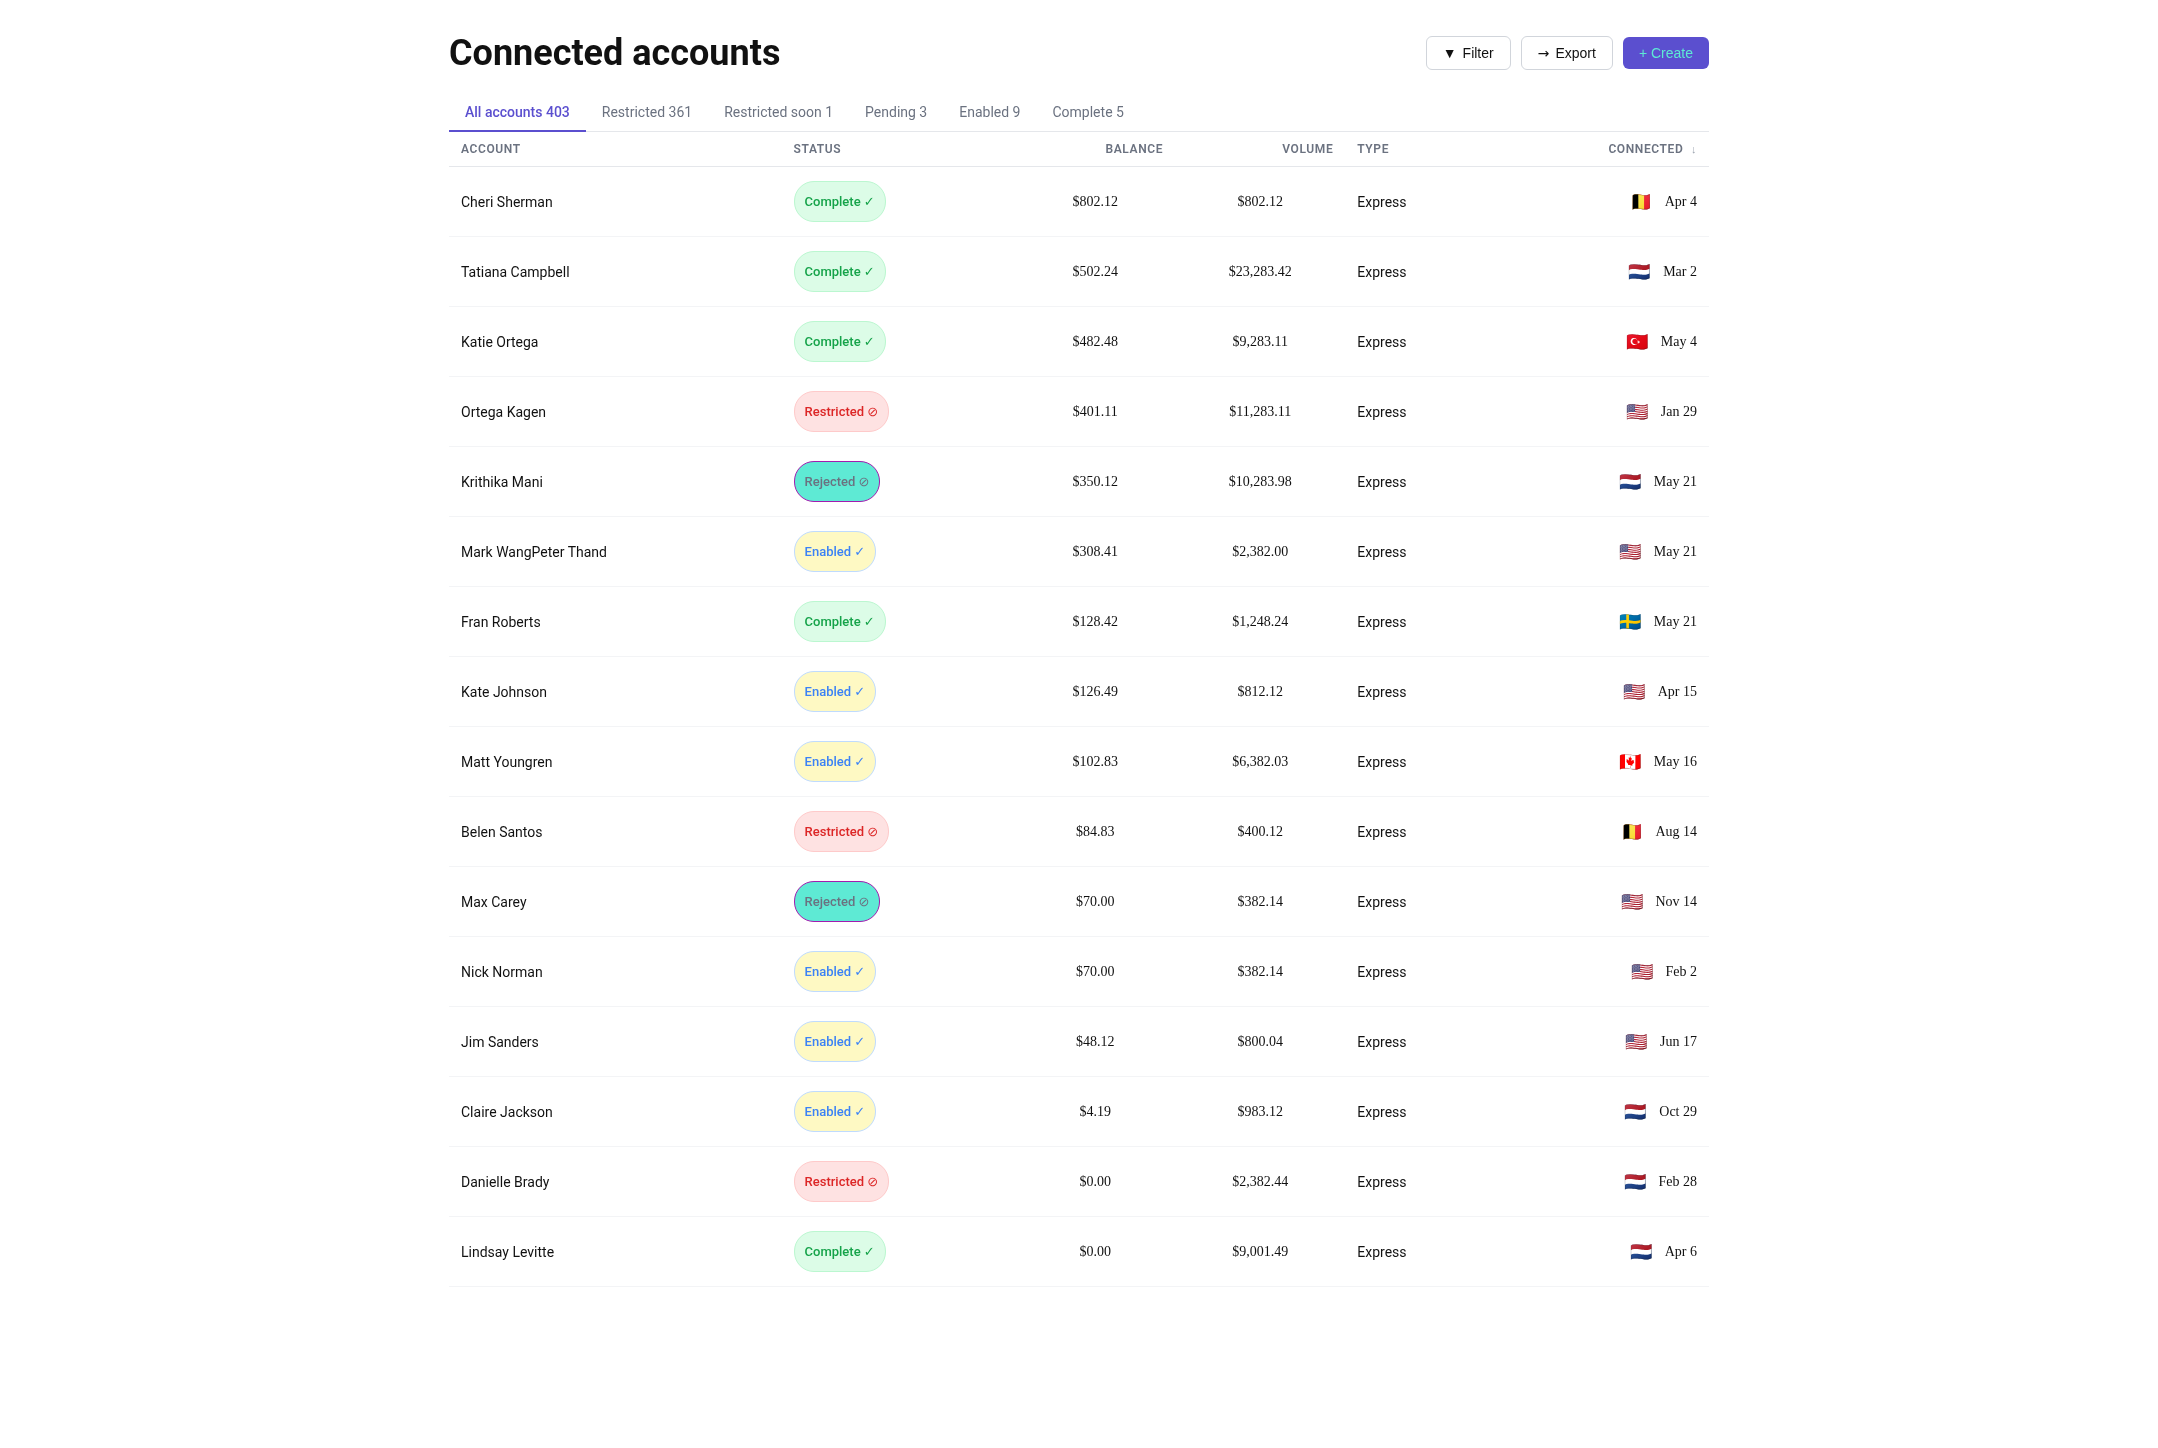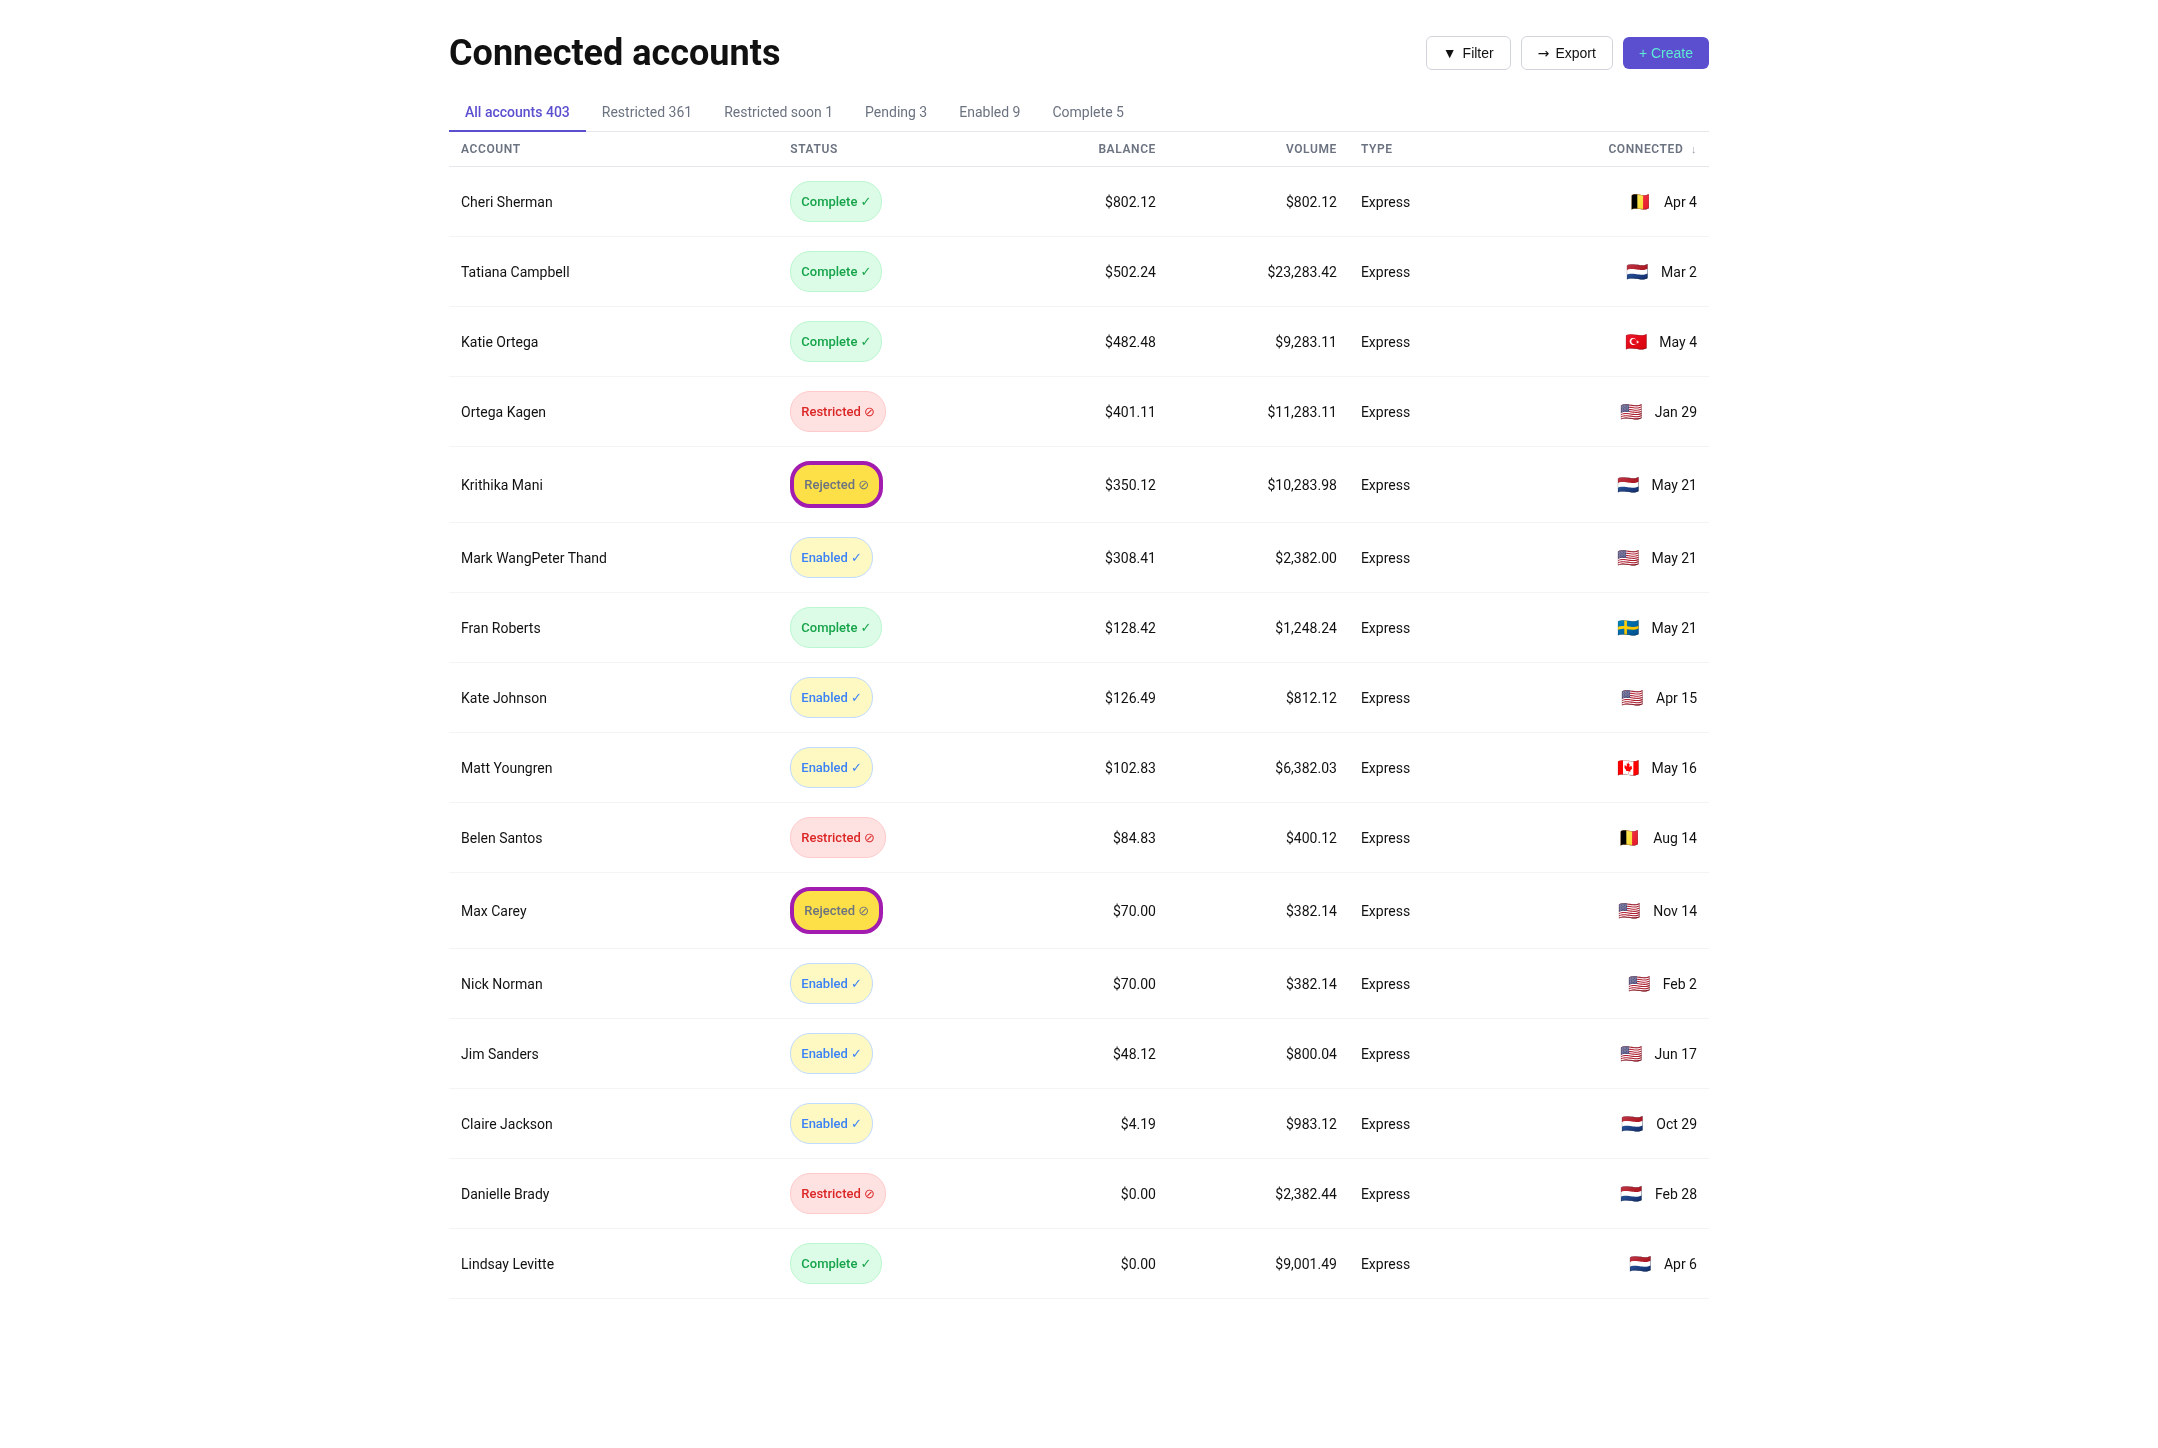--- a/index.html
+++ b/index.html
@@ -82,21 +82,21 @@
     }
     thead th.right { text-align: right; }
     tbody tr {
       border-bottom: 1px solid #f3f4f6;
     }
     tbody td {
       padding: 14px 12px;
       font-size: 14px;
       color: #111;
     }
-    tbody td.right { text-align: right; }
+    tbody td.right { text-align: center; font-family: Liberation Serif, serif; }
     .status-badge {
       display: inline-flex;
       align-items: center;
       gap: 4px;
       padding: 12px 10px;
       border-radius: 20px;
       font-size: 13px;
       font-weight: 500;
     }
     .status-complete {
@@ -108,23 +108,23 @@
       background: #fee2e2;
       color: #dc2626;
       border: 1px solid #fecaca;
     }
     .status-enabled {
       background: #fef9c3;
       color: #3b82f6;
       border: 1px solid #bfdbfe;
     }
     .status-rejected {
-      background: #fde047;
+      background: #5eead4;
       color: #6b7280;
-      border: 4px solid #a21caf;
+      border: 1px solid #a21caf;
       text-align: right;
     }
     .flag {
       font-size: 18px;
       margin-right: 6px;
     }
     .connected-cell {
       display: flex;
       align-items: center;
       justify-content: flex-end;

